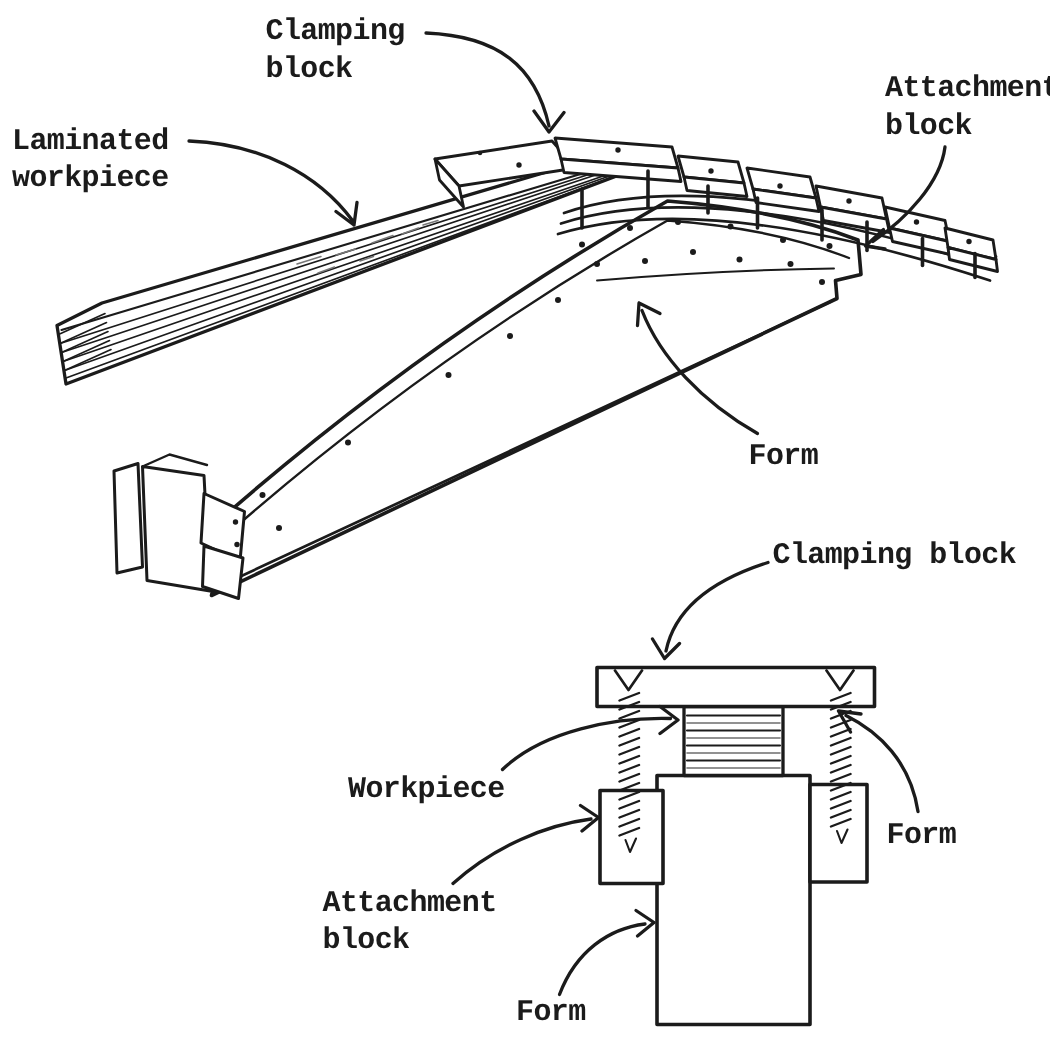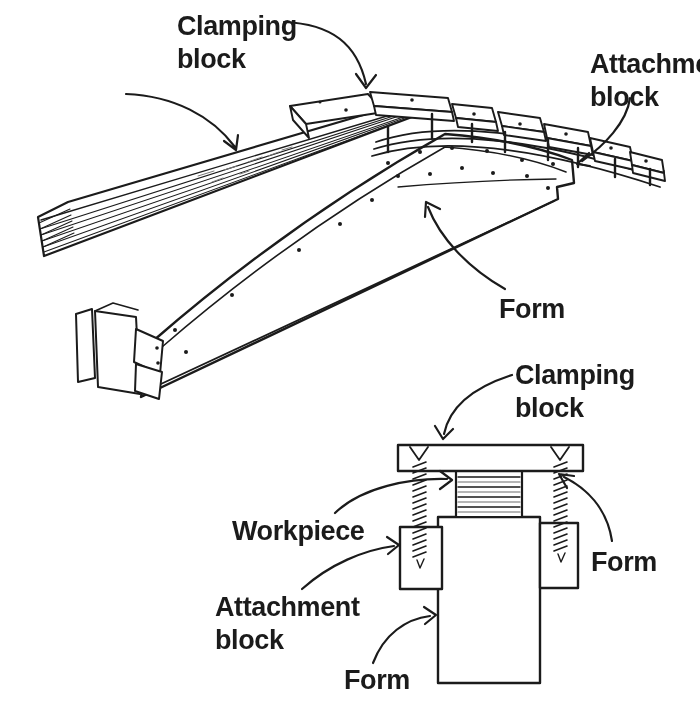--- a/index.html
+++ b/index.html
@@ -1,22 +1,22 @@
 <!DOCTYPE html>
 <html><head>
 <meta charset="utf-8">
 <style>
   html,body{margin:0;padding:0;background:#ffffff;}
   .canvas{position:relative;width:700px;height:707px;background:#ffffff;overflow:hidden;}
   .canvas svg{position:absolute;left:0;top:0;}
   .lbl{
     position:absolute;
-    font-family:Liberation Sans, sans-serif;
+    font-family:Liberation Mono, monospace;
     font-weight:700;
-    font-size:27px;
+    font-size:20px;
     line-height:1.24;
     letter-spacing:-0.4px;
     color:#1b1b1b;
     white-space:pre-line;
   }
 </style>
 </head>
 <body>
 
 <div class="canvas">
@@ -168,20 +168,22 @@
     <path d="M512,375 C468,389 449,410 444,434 M443,439 L435,426 M443,439 L453,429"></path>
     <path d="M335,513 C362,487 410,478 447,479 M452,480 L440,471 M452,480 L440,489"></path>
     <path d="M302,589 C330,564 364,550 394,546 M399,545 L387,537 M399,545 L388,554"></path>
     <path d="M612,541 C607,508 586,488 564,477 M559,474 L574,476 M559,474 L567,488"></path>
     <path d="M373,663 C384,634 406,619 430,616 M436,615 L424,607 M436,615 L425,624"></path>
   </g>
 </svg>
 
 <div class="lbl" style="left:177px;top:10px">Clamping
 block</div>
+<div class="lbl" style="left:8px;top:83px">Laminated
+workpiece</div>
 <div class="lbl" style="left:590px;top:48px">Attachment
 block</div>
 <div class="lbl" style="left:499px;top:293px">Form</div>
 <div class="lbl" style="left:515px;top:359px">Clamping block</div>
 <div class="lbl" style="left:232px;top:515px">Workpiece</div>
 <div class="lbl" style="left:215px;top:591px">Attachment
 block</div>
 <div class="lbl" style="left:591px;top:546px">Form</div>
 <div class="lbl" style="left:344px;top:664px">Form</div>
 

